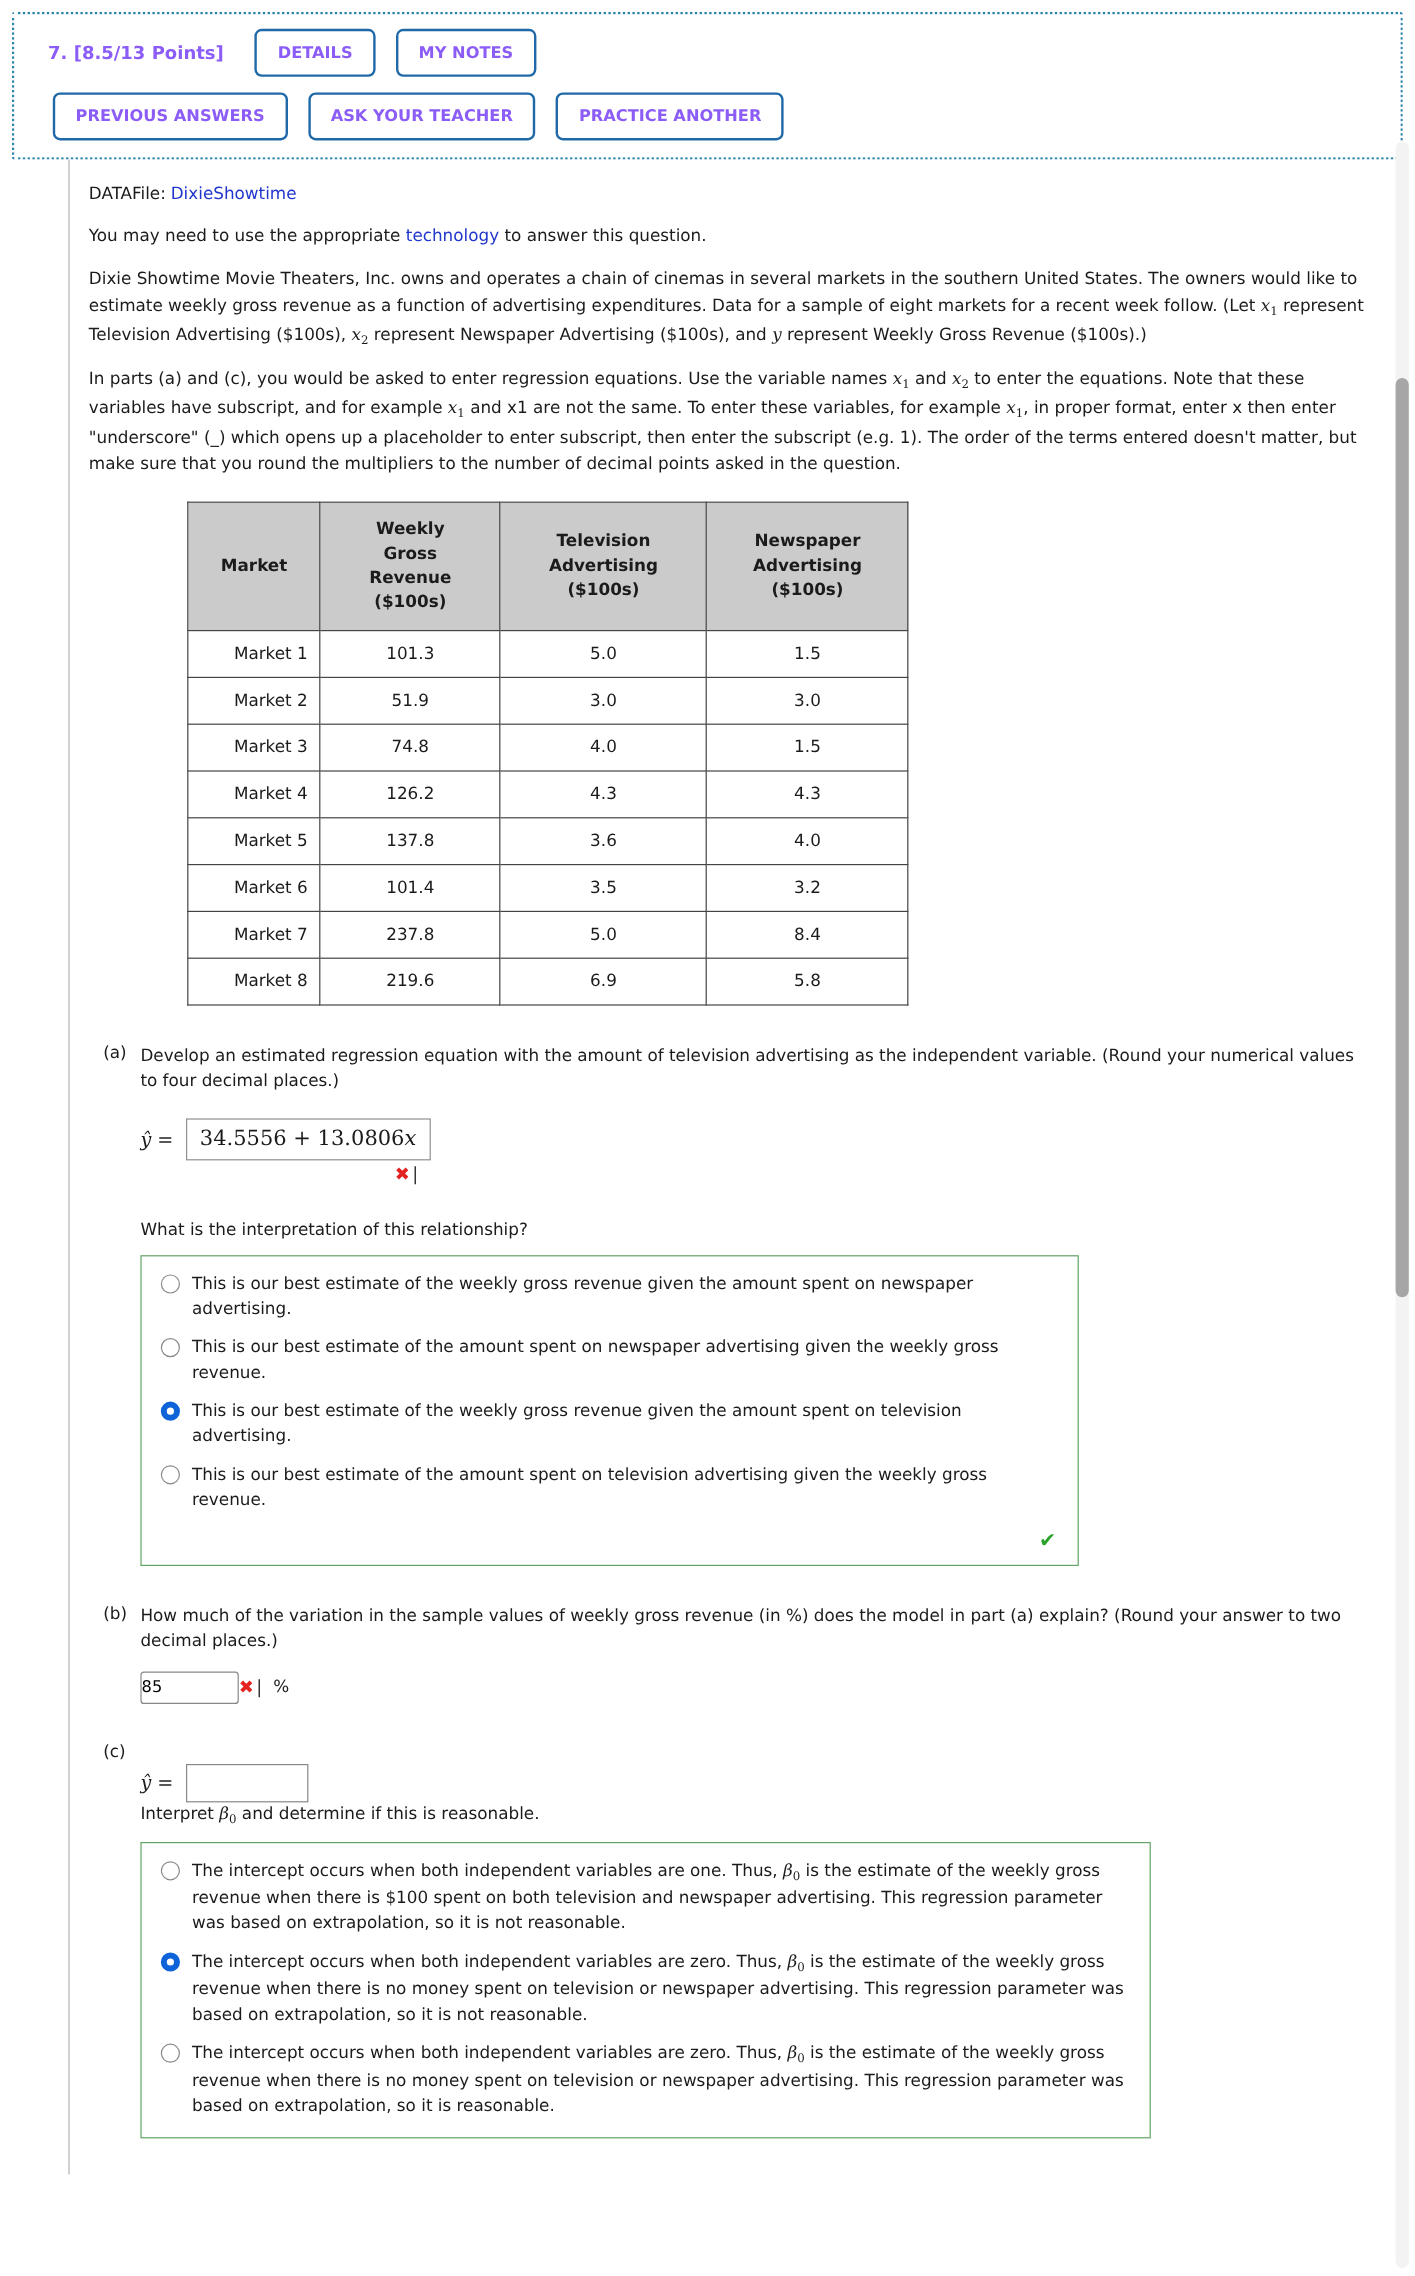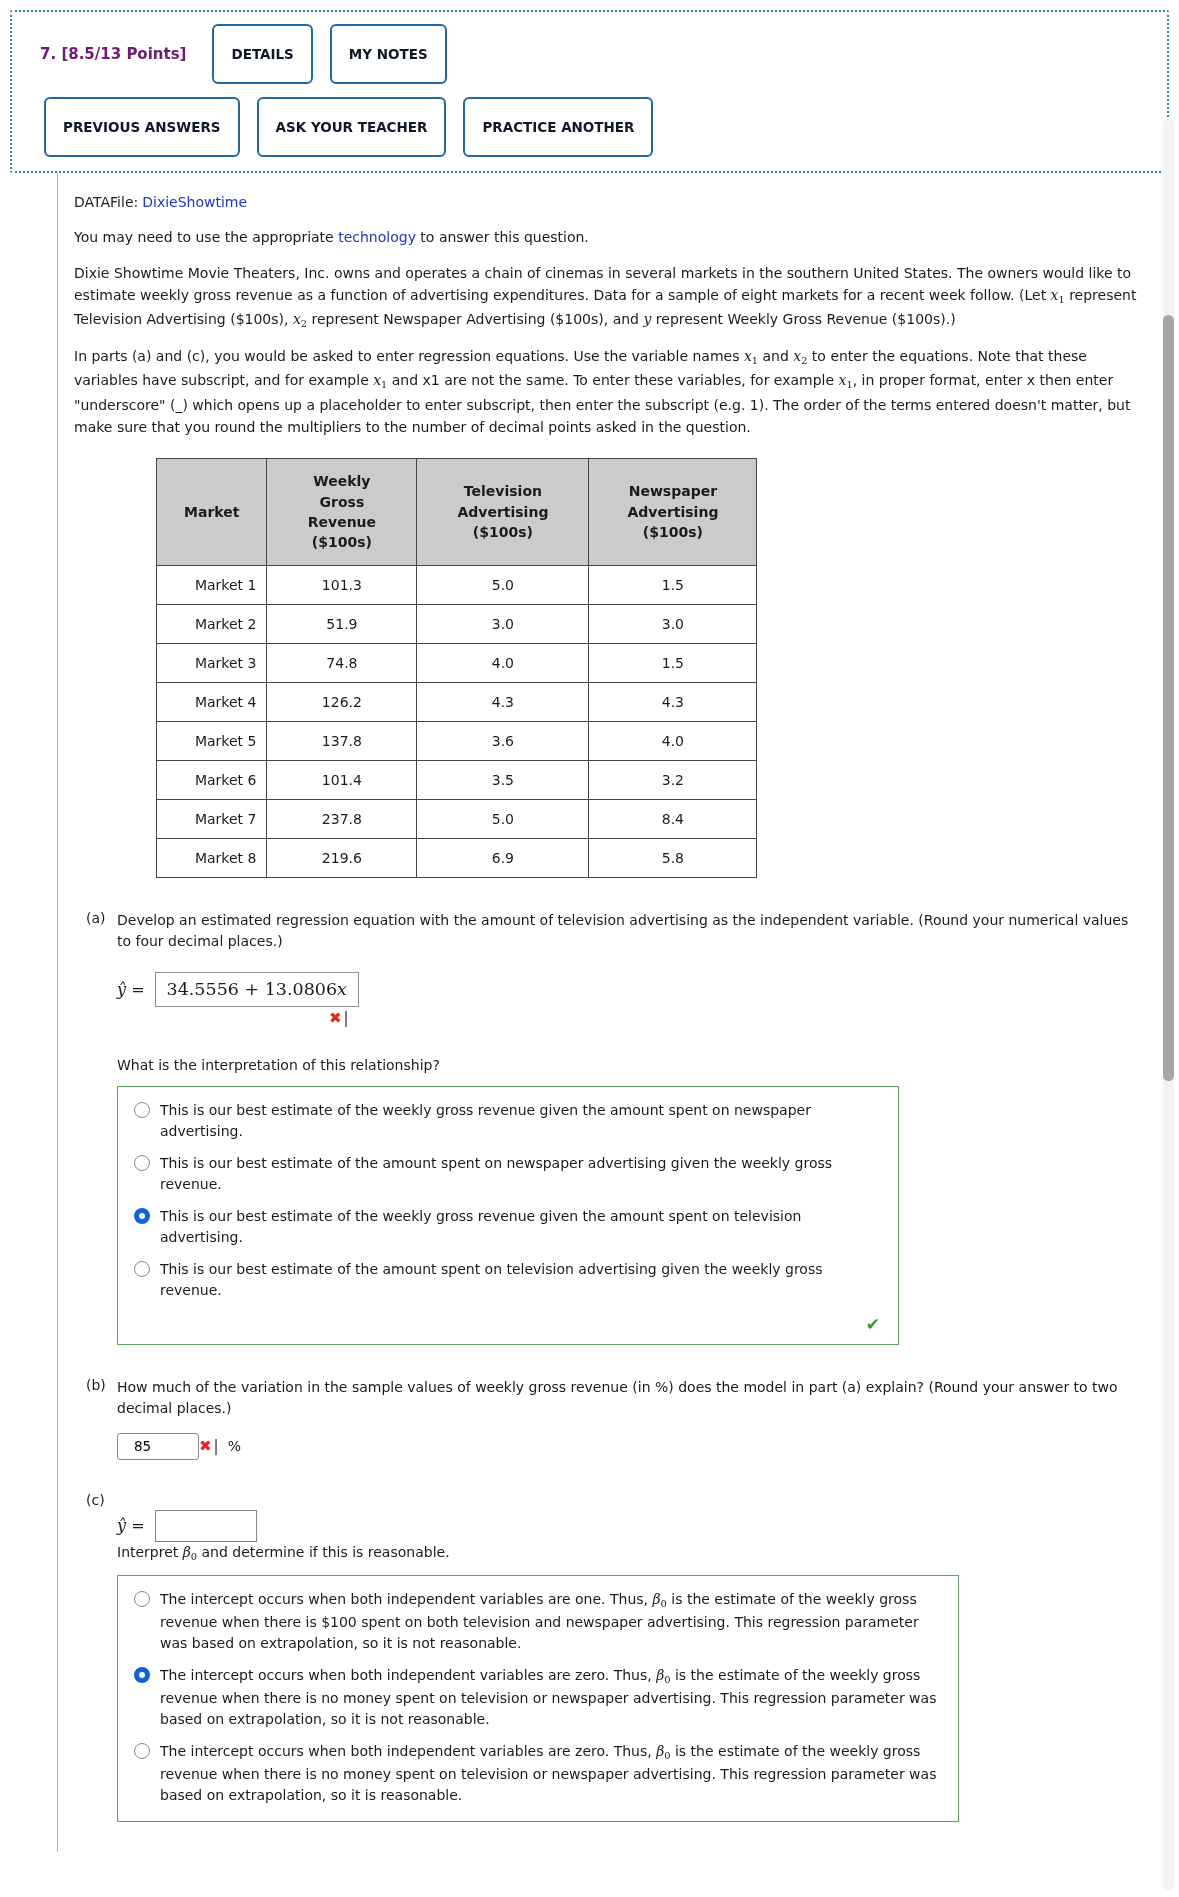--- a/index.html
+++ b/index.html
@@ -3,22 +3,22 @@
 <meta charset="utf-8">
 <style>
   *{box-sizing:border-box;margin:0;padding:0;}
   html,body{background:#fff;}
   body{width:1179px;min-height:1897px;font-family:"DejaVu Sans","Liberation Sans",sans-serif;font-size:14px;color:#1b1b1b;position:relative;}
 
   
   .q-header{margin:10px 10px 0 10px;border:2px dotted #2e86ab;border-radius:2px;padding:12px 14px 14px;background:#fff;}
   .q-row{display:flex;align-items:center;}
   .q-row2{margin-top:13px;padding-left:18px;}
-  .q-title{font-weight:bold;color:#701a75;font-size:15px;margin:0 26px 0 14px;white-space:nowrap;}
-  .btn{background:#fff;border:2px solid #2069a8;border-radius:6px;color:#0f172a;font-weight:bold;font-size:13.5px;padding:20px 17px;font-family:inherit;cursor:pointer;margin-right:17px;white-space:nowrap;}
+  .q-title{font-weight:bold;color:#8b5cf6;font-size:15px;margin:0 26px 0 14px;white-space:nowrap;}
+  .btn{background:#fff;border:2px solid #2069a8;border-radius:6px;color:#8b5cf6;font-weight:bold;font-size:13.5px;padding:10px 17px;font-family:inherit;cursor:pointer;margin-right:17px;white-space:nowrap;}
 
   
   .content{margin-left:57px;border-left:1px solid #b3b3b3;padding:16px 34px 30px 16px;}
   .para{margin:13px 0;line-height:1.6;}
   .datafile-line{margin-top:2px;}
   .link,.seg-link{color:#2136cc;cursor:pointer;}
   .datafile-line .link{margin-left:4px;}
   .seg-i{font-family:"DejaVu Serif",serif;font-style:italic;}
   .seg-sub{font-family:"DejaVu Serif",serif;font-size:0.7em;vertical-align:-0.35em;}
 
@@ -49,21 +49,21 @@
   .choice-box{border:1px solid #62a465;margin-top:10px;padding:13px 14px 4px;background:#fff;}
   .box-a{width:782px;}
   .box-c{width:842px;}
   .option{display:flex;align-items:flex-start;margin-bottom:11px;cursor:pointer;}
   .radio{flex:none;width:16px;height:16px;border-radius:50%;border:1px solid #8a8a8a;background:#fff;margin:2px 10px 0 2px;}
   .radio.checked{border:5px solid #0e63d8;}
   .opt-text{line-height:1.5;}
   .check-row{text-align:right;padding:2px 4px 6px 0;}
   .check{color:#2aa32a;font-size:17px;font-weight:bold;}
   .input-line{display:flex;align-items:center;margin-top:14px;}
-  .num-input{width:82px;height:27px;border:1px solid #888;border-radius:3px;padding:0 16px;font-family:inherit;font-size:13.5px;background:#fff;}
+  .num-input{width:82px;height:27px;border:1px solid #888;border-radius:3px;padding:0 0;font-family:inherit;font-size:13.5px;background:#fff;}
   .eq-input{width:102px;height:32px;border:1px solid #888;padding:0 8px;font-size:15px;background:#fff;}
   .pct{margin-left:9px;}
   .interpret{}
   .mt18{margin-top:18px;}
 
   
   .scroll-track{position:absolute;top:118px;right:5px;width:11px;height:1772px;background:#f3f3f3;border-radius:6px;}
   .scroll-thumb{position:absolute;top:315px;right:5px;width:11px;height:766px;background:#a6a6a6;border-radius:6px;cursor:grab;}
 </style>
 </head>

